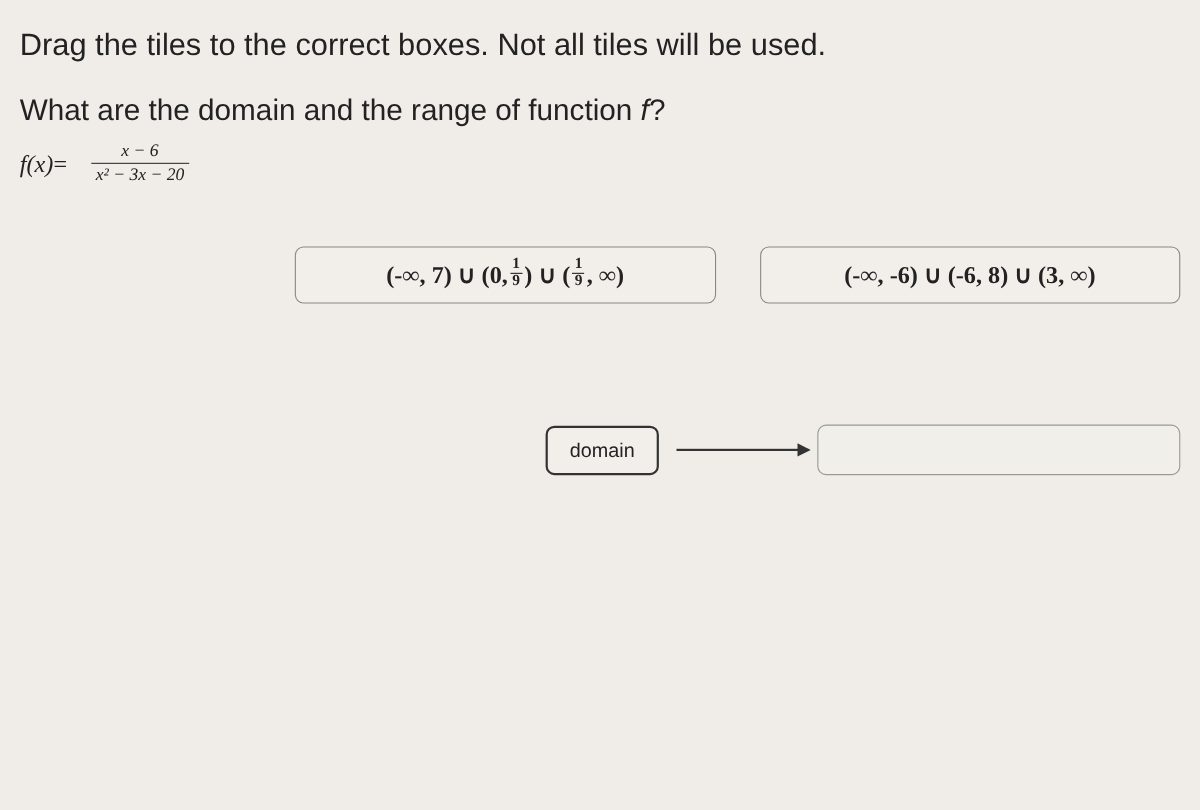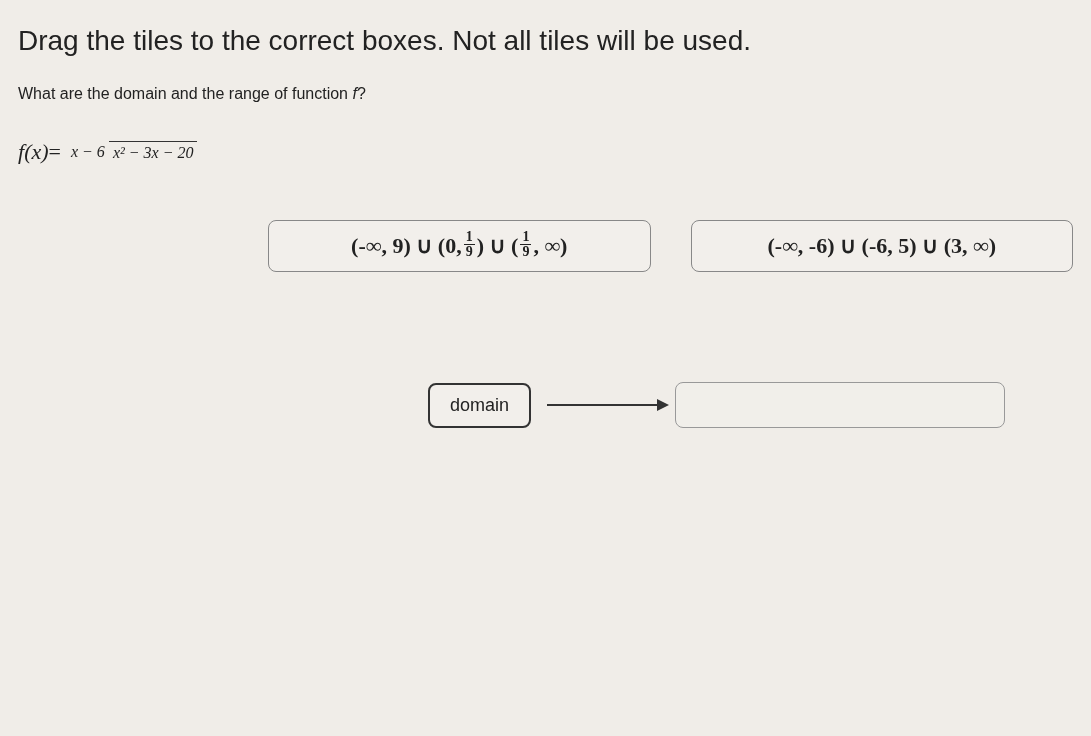--- a/index.html
+++ b/index.html
@@ -14,41 +14,42 @@
       height: 736px;
       padding: 25px 18px;
       color: #222;
       position: relative;
     }
     .instruction {
       font-size: 28px;
       margin-bottom: 28px;
     }
     .question {
-      font-size: 16px;
-      margin-bottom: 36px;
+      font-size: 27px;
+      margin-bottom: 12px;
     }
     .question .italic {
       font-style: italic;
     }
     .formula {
       font-size: 22px;
       margin-bottom: 55px;
       font-family: 'Times New Roman', serif;
       display: flex;
       align-items: center;
     }
     .formula .fx {
       font-style: italic;
     }
     .formula .frac {
       display: inline-flex;
+      flex-direction: column;
       align-items: center;
       font-size: 16px;
-      margin-left: 6px;
+      margin-left: 22px;
       line-height: 1.2;
     }
     .formula .frac .num {
       padding: 0 4px 1px;
       font-style: italic;
     }
     .formula .frac .den {
       border-top: 1.5px solid #333;
       padding: 1px 4px 0;
       font-style: italic;
@@ -90,21 +91,21 @@
       top: -2px;
     }
     .tile .small-frac span:first-child {
       border-bottom: 1.5px solid #222;
       padding: 0 2px;
     }
     .drop-area {
       margin-top: 50px;
       margin-left: 410px;
       display: flex;
-      flex-direction: column;
+      flex-direction: row;
       gap: 28px;
       justify-content: flex-end;
     }
     .drop-row {
       display: flex;
       align-items: center;
     }
     .label-box {
       border: 2px solid #333;
       border-radius: 8px;
@@ -153,33 +154,33 @@
   <span> = </span>
   <span class="frac">
     <span class="num">x − 6</span>
     <span class="den">x² − 3x − 20</span>
   </span>
 </div>
 
 <div class="tiles-area">
   <div class="tile-row">
     <div class="tile">
-      <span>(-∞, 9) ∪ (0, </span>
+      <span>(-∞, 7) ∪ (0, </span>
         <span class="small-frac">
           <span>1</span>
           <span>9</span>
         </span>
         <span>) ∪ (</span>
         <span class="small-frac">
           <span>1</span>
           <span>9</span>
         </span>
         <span>, ∞)</span>
     </div>
-    <div class="tile">(-∞, -6) ∪ (-6, 5) ∪ (3, ∞)</div>
+    <div class="tile">(-∞, -6) ∪ (-6, 8) ∪ (3, ∞)</div>
   </div>
   <div class="tile-row">
   </div>
   <div class="tile-row">
   </div>
 </div>
 
 <div class="drop-area">
   <div class="drop-row">
     <div class="label-box">domain</div>

